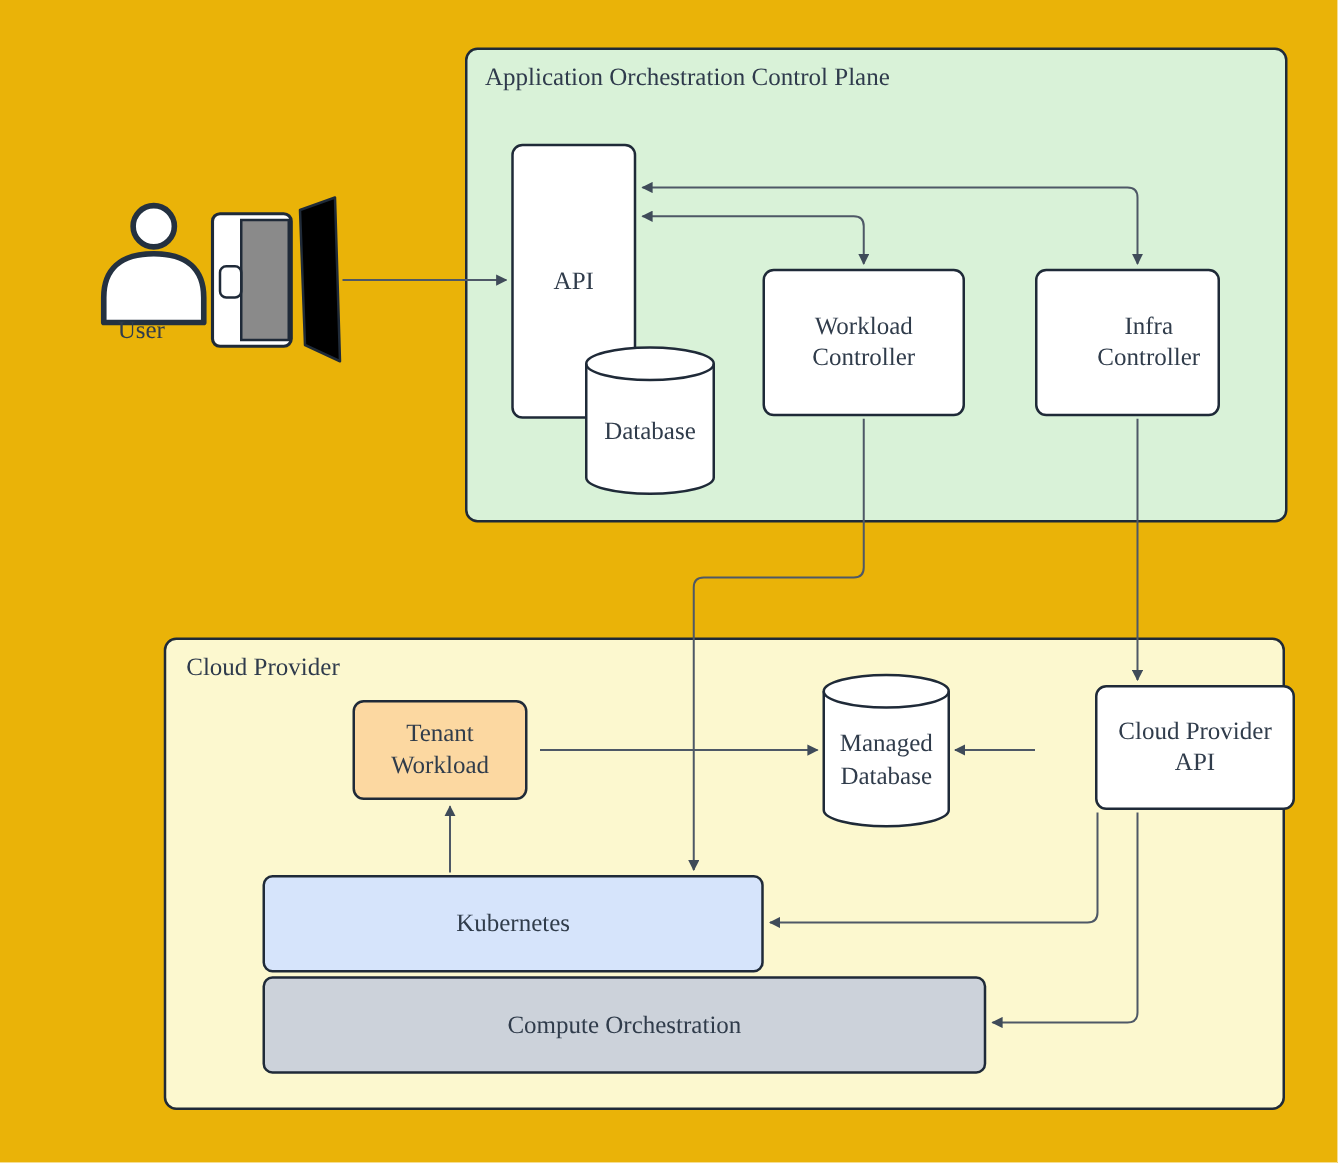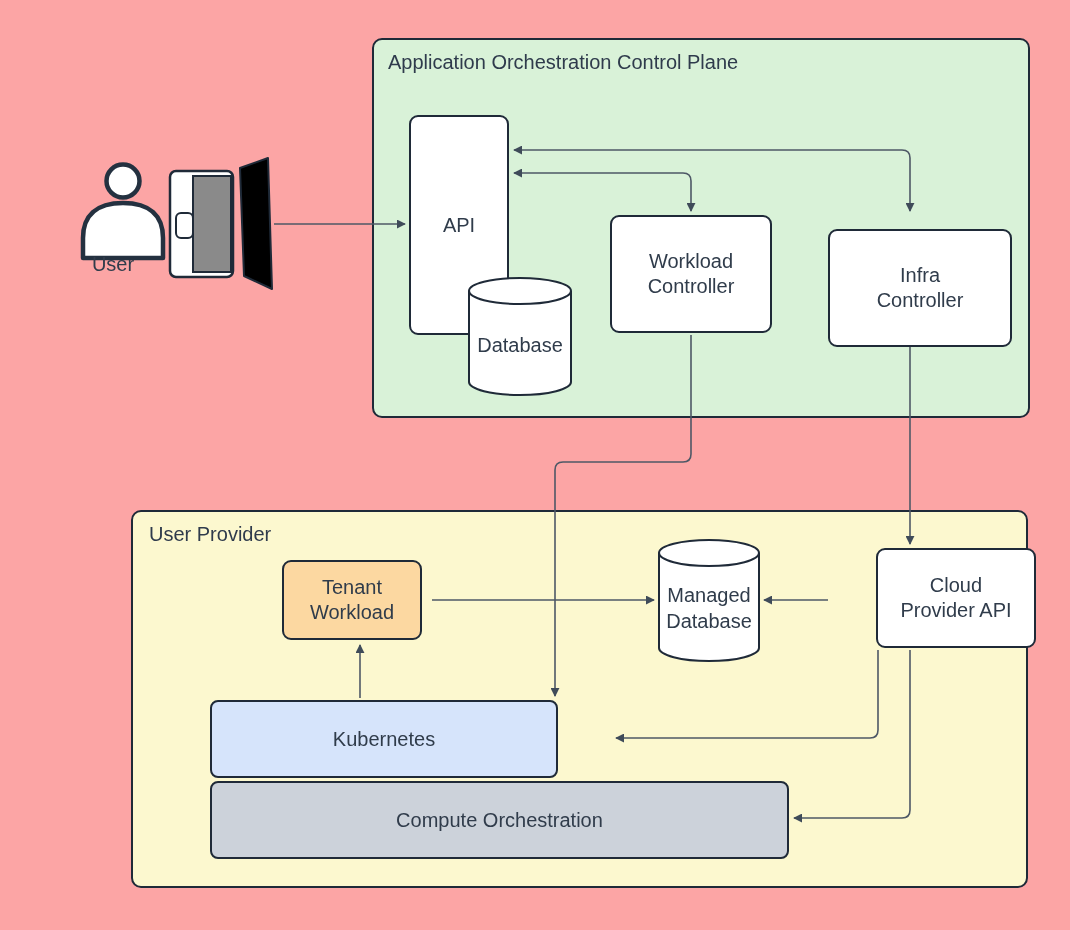--- a/index.html
+++ b/index.html
@@ -1,21 +1,21 @@
 <!DOCTYPE html>
 <html><head>
 <meta charset="utf-8">
 <style>
   html, body { margin: 0; padding: 0; background: #ffffff; }
   #canvas {
     position: relative;
     width: 1070px;
     height: 930px;
-    background: #fca5a5;
-    font-family: Liberation Sans, sans-serif;
+    background: #eab308;
+    font-family: Liberation Serif, serif;
     color: #303c4b;
     overflow: hidden;
   }
   .container-box {
     position: absolute;
     border: 2px solid #1f2a38;
     border-radius: 10px;
     box-sizing: border-box;
     z-index: 1;
   }
@@ -59,21 +59,21 @@
 </head>
 <body>
 
 <div id="canvas">
 
   <div class="container-box" style="left:372px; top:38px; width:658px; height:380px; background:#d9f2d8;">
     <div class="container-title" style="left:14px; top:11px;">Application Orchestration Control Plane</div>
   </div>
 
   <div class="container-box" style="left:131px; top:510px; width:897px; height:378px; background:#fcf8cf;">
-    <div class="container-title" style="left:16px; top:11px;">User Provider</div>
+    <div class="container-title" style="left:16px; top:11px;">Cloud Provider</div>
   </div>
 
   <svg id="edge-layer" class="layer" width="1070" height="930" viewBox="0 0 1070 930">
     <defs>
       <marker id="ah" viewBox="0 0 10 10" refX="9" refY="5" markerWidth="9" markerHeight="9" orient="auto-start-reverse" markerUnits="userSpaceOnUse">
         <path d="M0,0 L10,5 L0,10 Z" fill="#3f4b59"></path>
       </marker>
     </defs>
 
     <path class="edge" d="M274,224 H405" marker-end="url(#ah)"></path>
@@ -98,33 +98,33 @@
   </svg>
 
   <div class="node" style="left:610px; top:215px; width:162px; height:118px;">
     <span class="label" style="max-width:130px;">Workload Controller</span>
   </div>
 
   <div class="node" style="left:409px; top:115px; width:100px; height:220px;">
     <span class="label">API</span>
   </div>
 
-  <div class="node" style="left:828px; top:229px; width:184px; height:118px;">
+  <div class="node" style="left:828px; top:215px; width:148px; height:118px;justify-content:flex-end;">
     <span class="label" style="max-width:110px;">Infra Controller</span>
   </div>
 
   <div class="node" style="left:282px; top:560px; width:140px; height:80px; background:#fcd8a1;">
     <span class="label" style="max-width:100px;">Tenant Workload</span>
   </div>
 
   <div class="node" style="left:876px; top:548px; width:160px; height:100px;">
     <span class="label" style="max-width:126px;">Cloud Provider API</span>
   </div>
 
-  <div class="node" style="left:210px; top:700px; width:348px; height:78px; background:#d6e4fb; border-radius:8px;">
+  <div class="node" style="left:210px; top:700px; width:401px; height:78px; background:#d6e4fb; border-radius:8px;">
     <span class="label">Kubernetes</span>
   </div>
 
   <div class="node" style="left:210px; top:781px; width:579px; height:78px; background:#ccd2da; border-radius:8px;">
     <span class="label">Compute Orchestration</span>
   </div>
 
   <svg id="shape-layer" class="layer" width="1070" height="930" viewBox="0 0 1070 930">
 
     <g>

